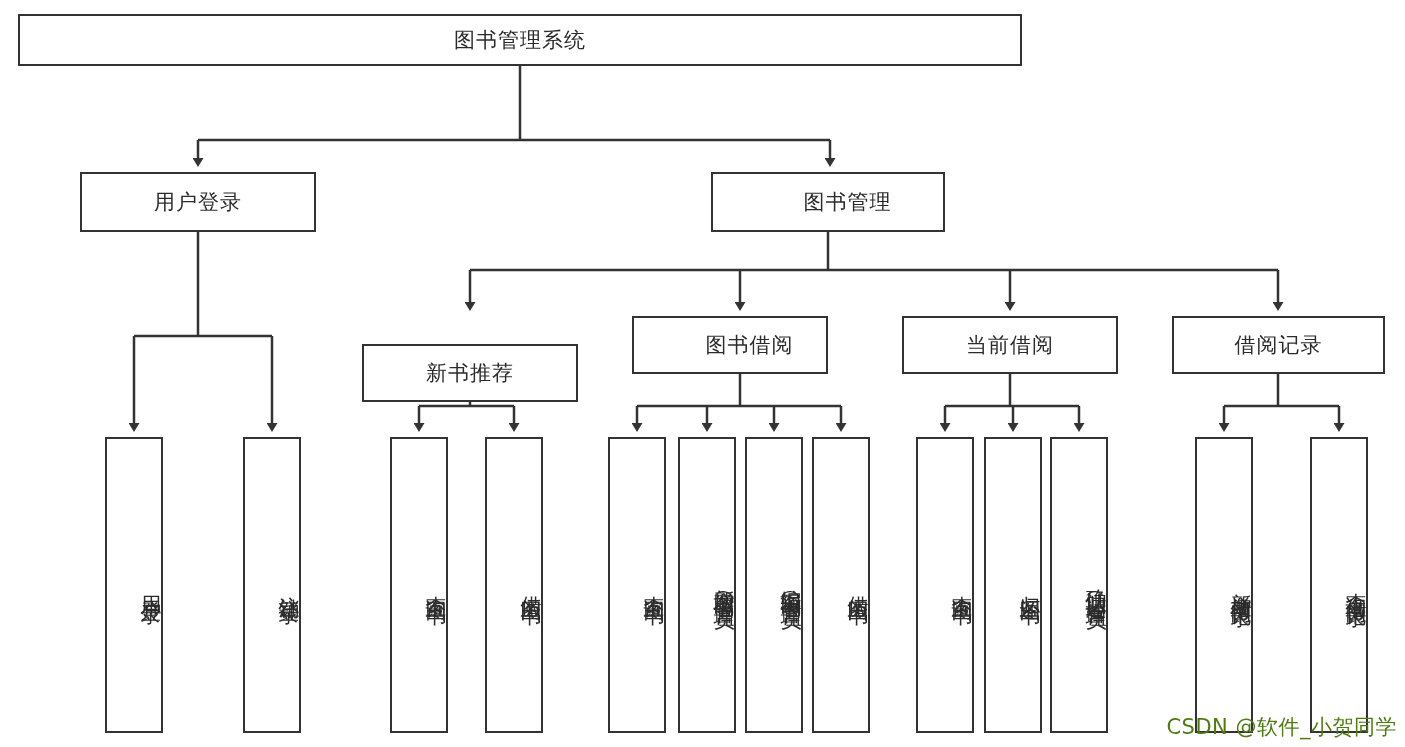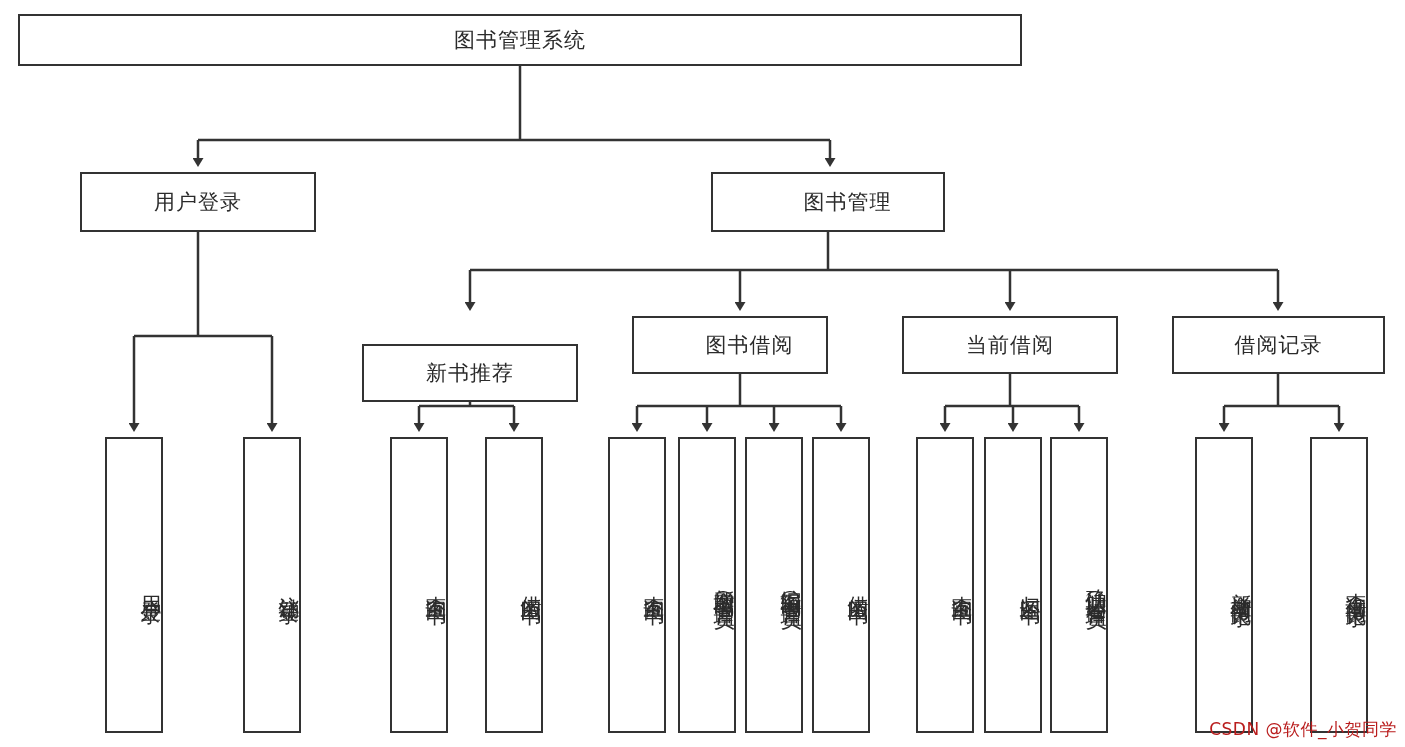--- a/index.html
+++ b/index.html
@@ -53,22 +53,22 @@
     display: block;
     white-space: nowrap;
   }
   .title-node {
     font-size: 22px;
   }
   #watermark {
     position: absolute;
     right: 8px;
     bottom: 6px;
-    font-size: 17px;
-    color: #b91c1c;
+    font-size: 21px;
+    color: #4d7c0f;
     z-index: 6;
     white-space: nowrap;
     letter-spacing: 0.5px;
   }
 </style>
 </head>
 <body>
 
 <div id="canvas">
 

